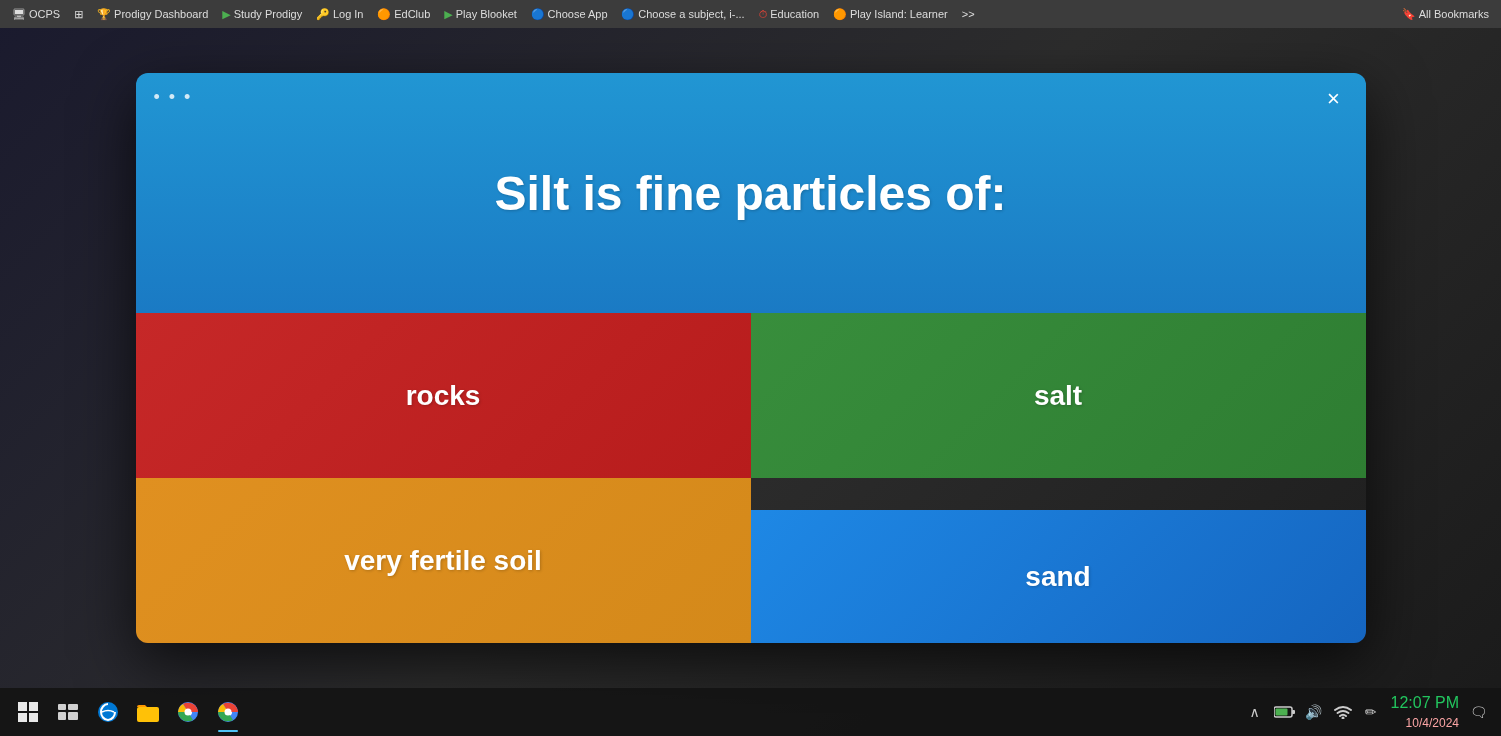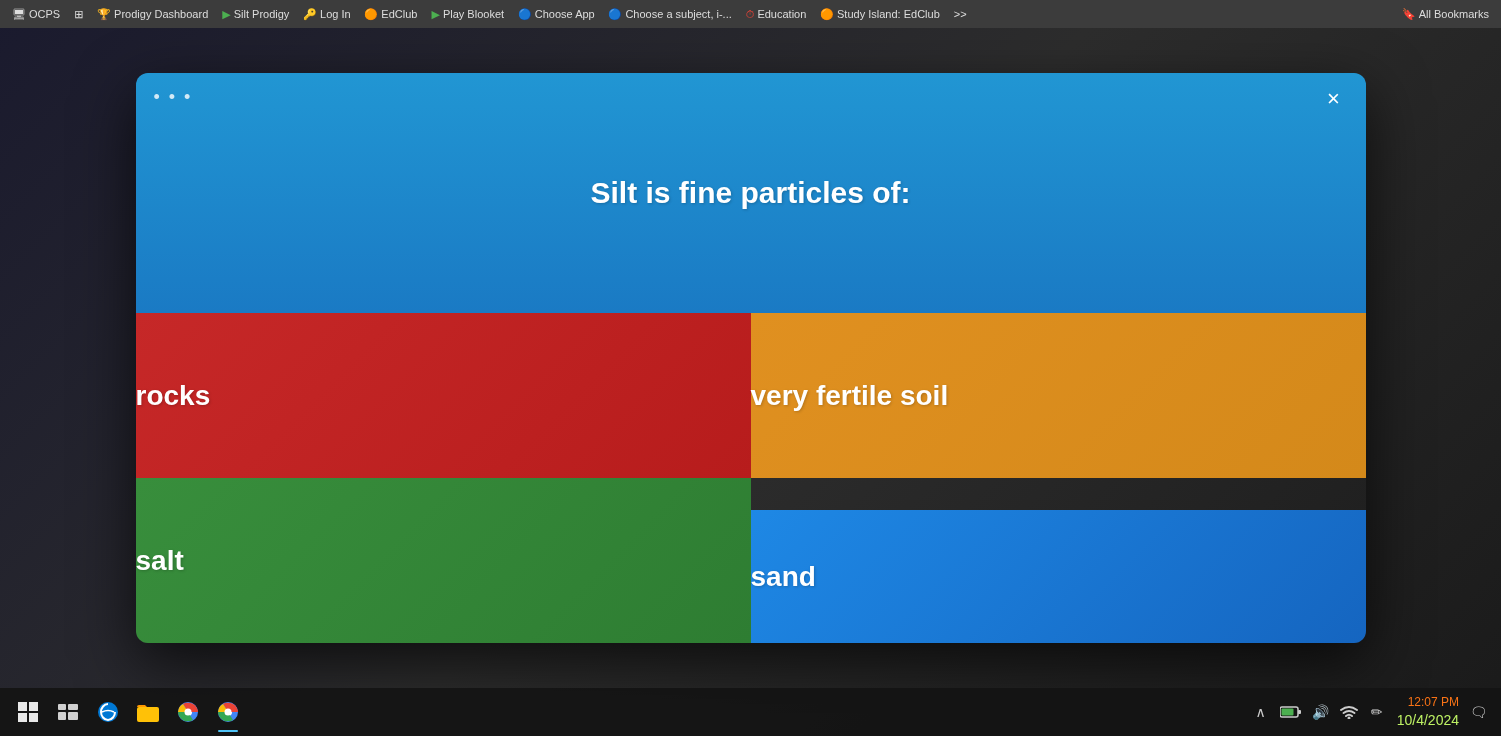--- a/index.html
+++ b/index.html
@@ -153,39 +153,39 @@
       align-items: center;
       justify-content: center;
       color: white;
       font-size: 22px;
       cursor: pointer;
       border-radius: 4px;
     }
 
     .quiz-question {
       color: white;
-      font-size: 30px;
+      font-size: 48px;
       font-weight: 800;
       text-align: center;
       text-shadow: 1px 1px 3px rgba(0,0,0,0.2);
       font-family: 'Arial Black', 'Arial', sans-serif;
     }
 
     
     .quiz-answers {
       display: grid;
       grid-template-columns: 1fr 1fr;
       grid-template-rows: 1fr 1fr;
       flex: 1;
     }
 
     .answer-option {
       display: flex;
       align-items: center;
-      justify-content: flex-start;
+      justify-content: center;
       cursor: pointer;
       transition: filter 0.1s;
     }
 
     .answer-text {
       color: white;
       font-size: 28px;
       font-weight: 700;
       text-align: center;
       font-family: 'Arial Black', 'Arial', sans-serif;
@@ -225,21 +225,21 @@
   </div>
   <div class="browser-bar-item">
     <span style="font-size:11px;">⊞</span>
   </div>
   <div class="browser-bar-item">
     <span style="color:#ff6b35; font-size:11px;">🏆</span>
     <span>Prodigy Dashboard</span>
   </div>
   <div class="browser-bar-item">
     <span style="color:#4caf50; font-size:11px;">▶</span>
-    <span>Silt Prodigy</span>
+    <span>Study Prodigy</span>
   </div>
   <div class="browser-bar-item">
     <span style="color:#2196f3; font-size:11px;">🔑</span>
     <span>Log In</span>
   </div>
   <div class="browser-bar-item">
     <span style="color:#ff9800; font-size:11px;">🟠</span>
     <span>EdClub</span>
   </div>
   <div class="browser-bar-item">
@@ -253,21 +253,21 @@
   <div class="browser-bar-item">
     <span style="color:#2196f3; font-size:11px;">🔵</span>
     <span>Choose a subject, i-...</span>
   </div>
   <div class="browser-bar-item">
     <span style="color:#f44336; font-size:11px;">⏱</span>
     <span>Education</span>
   </div>
   <div class="browser-bar-item">
     <span style="color:#ff5722; font-size:11px;">🟠</span>
-    <span>Study Island: EdClub</span>
+    <span>Play Island: Learner</span>
   </div>
   <div class="browser-bar-item">
     <span>&gt;&gt;</span>
   </div>
   <div style="flex:1;"></div>
   <div class="browser-bar-item">
     <span style="font-size:11px;">🔖</span>
     <span>All Bookmarks</span>
   </div>
 </div>
@@ -278,25 +278,25 @@
     <div class="quiz-header">
       <div class="quiz-menu-dots">• • •</div>
       <div class="quiz-close-btn">×</div>
       <h1 class="quiz-question">Silt is fine particles of:</h1>
     </div>
 
     <div class="quiz-answers">
       <div class="answer-option answer-red">
         <span class="answer-text">rocks</span>
       </div>
+      <div class="answer-option answer-green">
+        <span class="answer-text">salt</span>
+      </div>
       <div class="answer-option answer-orange">
         <span class="answer-text">very fertile soil</span>
-      </div>
-      <div class="answer-option answer-green">
-        <span class="answer-text">salt</span>
       </div>
       <div class="answer-option answer-blue">
         <span class="answer-text">sand</span>
       </div>
     </div>
   </div>
 </div>
 
 <div class="taskbar">
   <div class="taskbar-left">
@@ -385,21 +385,21 @@
           <circle cx="9" cy="13" r="1.5" fill="#ccc"></circle>
         </svg>
       </div>
 
       <div class="taskbar-icon" style="width:20px; height:20px; font-size:14px; color:#ccc;">
         ✏
       </div>
     </div>
 
     <div class="time-display">
-      <div style="font-size:12px; color:#f97316;">12:07 PM</div>
-      <div style="font-size:14px; color:#bef264;">10/4/2024</div>
+      <div style="font-size:16px; color:#22c55e;text-align:center;">12:07 PM</div>
+      <div style="font-size:12px; color:#fca5a5;">10/4/2024</div>
     </div>
 
     <div class="taskbar-icon" style="width:20px; height:20px; font-size:14px; color:#ccc;">
       🗨
     </div>
   </div>
 </div>
 
 </body></html>

